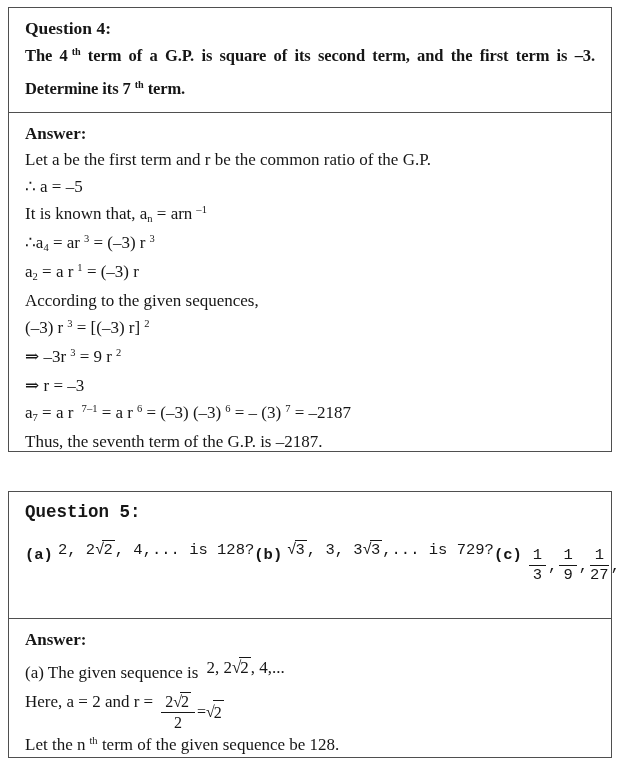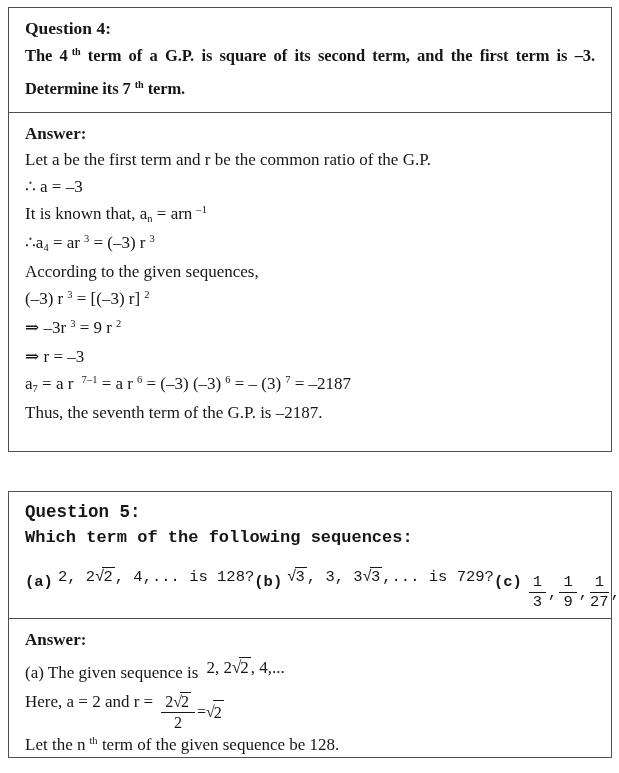--- a/index.html
+++ b/index.html
@@ -64,37 +64,37 @@
   <section class="box box-q4">
     <div class="q-section">
       <div class="q-title">Question 4:</div>
       <div class="stmt justify-full">The 4<span class="sup">th</span> term of a G.P. is square of its second term, and the first term is –3.</div>
       <div class="stmt">Determine its 7<span class="sup">th</span> term.</div>
     </div>
     <div class="a-section">
       <div class="a-label">Answer:</div>
       <div>
           <div class="ans-line">Let a be the first term and r be the common ratio of the G.P.</div>
-          <div class="ans-line">∴ a = –3</div>
+          <div class="ans-line">∴ a = –5</div>
           <div class="ans-line">It is known that, a<span class="sub">n</span> = arn<span class="sup">–1</span></div>
           <div class="ans-line">∴a<span class="sub">4</span> = ar<span class="sup">3</span> = (–3) r<span class="sup">3</span></div>
+          <div class="ans-line">a<span class="sub">2</span> = a r<span class="sup">1</span> = (–3) r</div>
           <div class="ans-line">According to the given sequences,</div>
           <div class="ans-line">(–3) r<span class="sup">3</span> = [(–3) r]<span class="sup">2</span></div>
           <div class="ans-line">⇒ –3r<span class="sup">3</span> = 9 r<span class="sup">2</span></div>
           <div class="ans-line">⇒ r = –3</div>
           <div class="ans-line">a<span class="sub">7</span> = a r <span class="sup">7–1</span> = a r<span class="sup">6</span> = (–3) (–3)<span class="sup">6</span> = – (3)<span class="sup">7</span> = –2187</div>
           <div class="ans-line">Thus, the seventh term of the G.P. is –2187.</div>
         </div>
     </div>
   </section>
 
   <section class="box box-q5">
     <div class="q-section">
       <div class="q-title">Question 5:</div>
-      <div class="q5-stmt">Which term of the following sequences:</div>
       <div class="parts">
         <div class="part">
           <span class="plabel">(a)</span><span class="mathchunk raised">2, 2<span class="radical">√</span><span class="sqrt-arg">2</span>, 4,... is 128?</span>
         </div>
         <div class="part">
           <span class="plabel">(b)</span><span class="mathchunk raised"><span class="radical">√</span><span class="sqrt-arg">3</span>, 3, 3<span class="radical">√</span><span class="sqrt-arg">3</span>,... is 729?</span>
         </div>
         <div class="part">
           <span class="plabel">(c)</span><span class="mathchunk centered"><span class="frac">
                 <span class="num">1</span>

